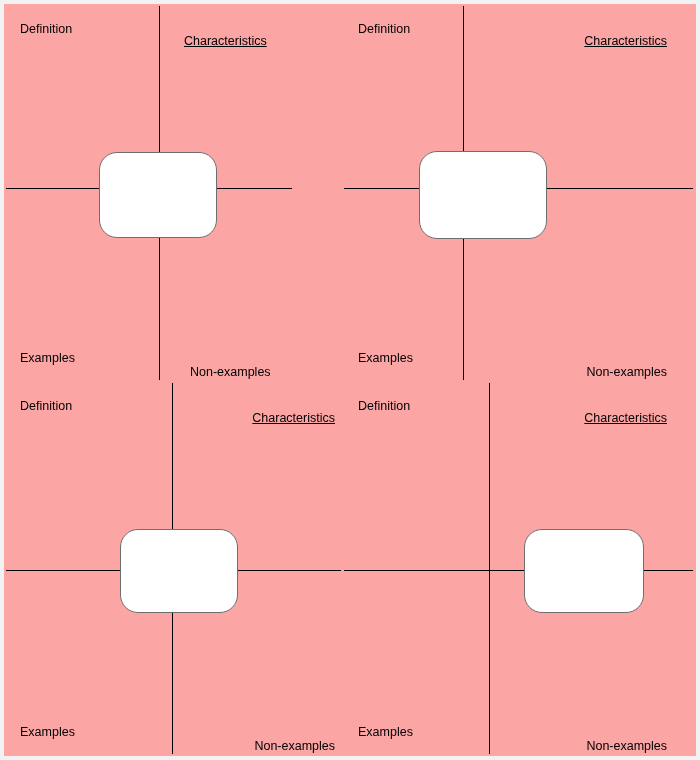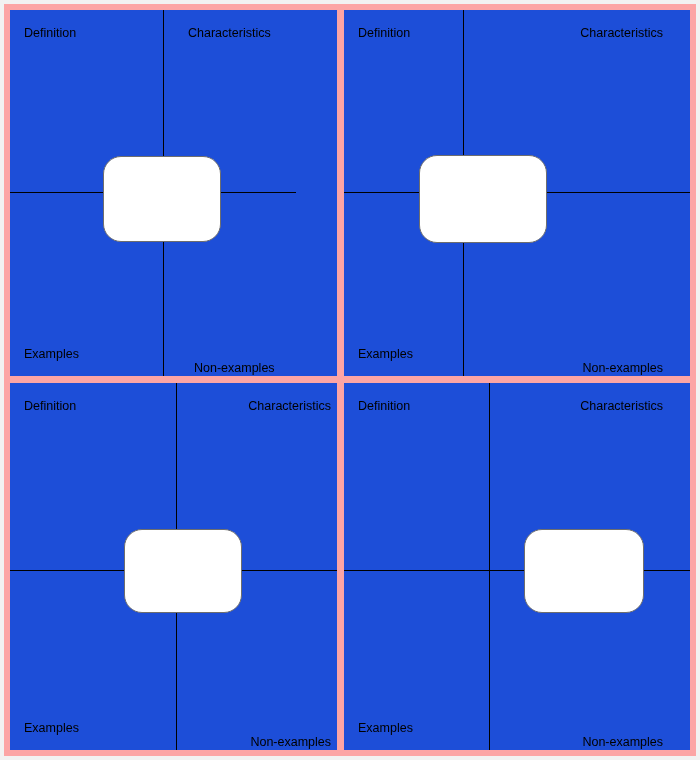--- a/index.html
+++ b/index.html
@@ -37,22 +37,22 @@
     background: #ffffff;
     display: grid;
     grid-template-columns: 339px 353px;
     grid-template-rows: 378px 374px;
   }
 
   
   .panel {
     position: relative;
     box-sizing: border-box;
-    background: #1d4ed8;
-    border: 6px solid #fca5a5;
+    background: #fca5a5;
+    border: 2px solid #fca5a5;
     overflow: hidden;
     padding-left: 23px;
   }
   
   .panel.col-right { border-left-width: 1px; }
   .panel.row-bottom { border-top-width: 1px; }
 
   
   .v-line {
     position: absolute;
@@ -82,21 +82,21 @@
     position: absolute;
     font-size: 12.5px;
     line-height: 15px;
     color: #000000;
     white-space: nowrap;
   }
   .q-tl { left: 14px;  top: 16px; }
   .q-bl { left: 14px;  bottom: 14px; }
 
   
-  .q-tr { top: 16px; }
+  .q-tr { top: 28px; text-decoration: underline; }
   .q-br { bottom: 0; }
 </style>
 </head>
 <body>
 
 <div id="sheet">
   <div id="grid">
 
     <div class="panel col-left row-top">
       <div class="v-line" style="left:153px;"></div>

